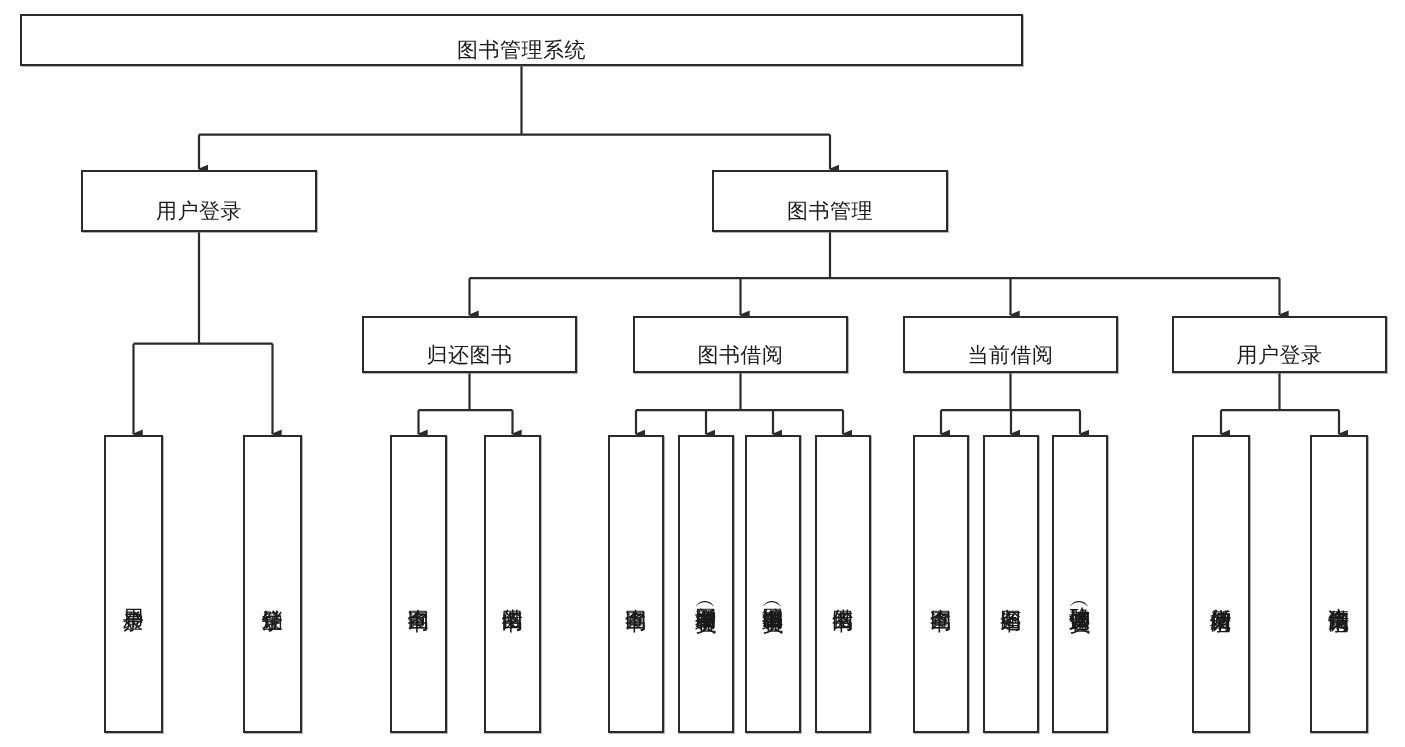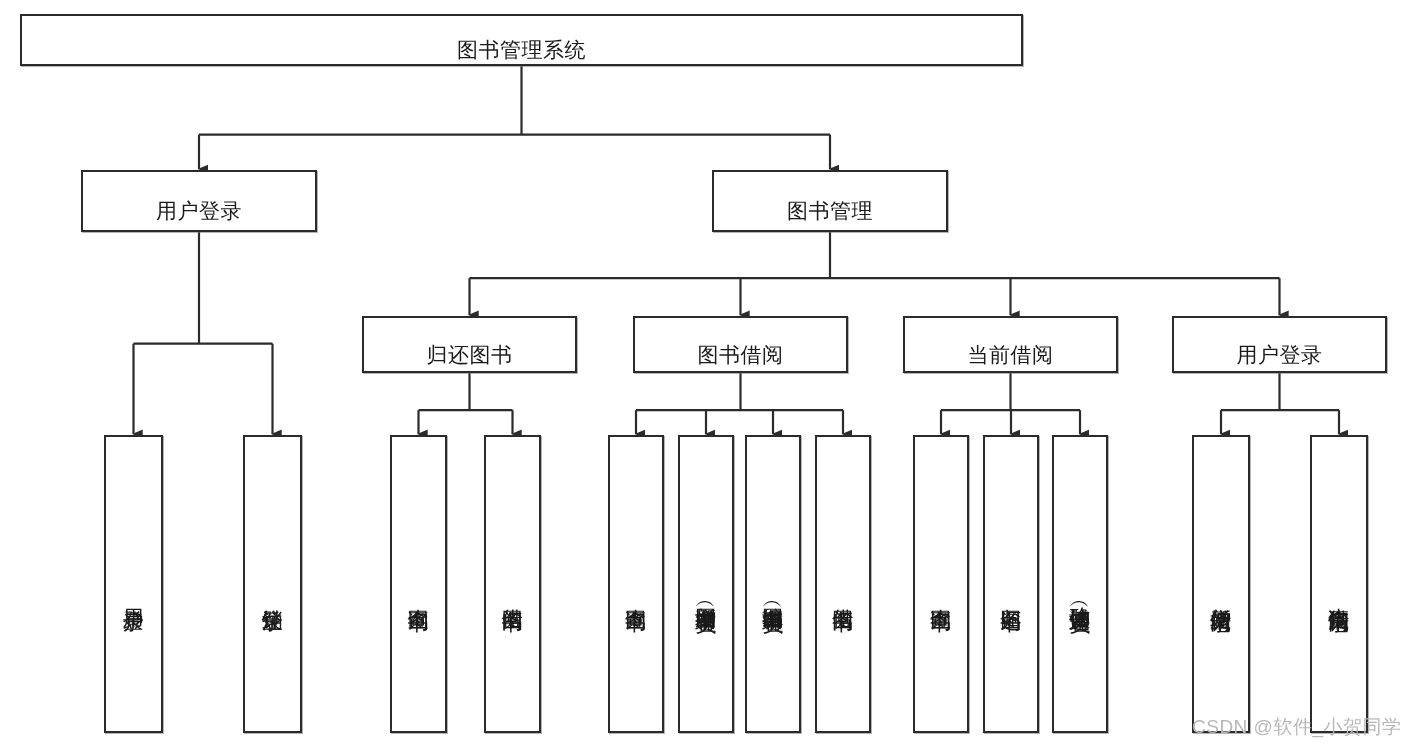--- a/index.html
+++ b/index.html
@@ -169,14 +169,13 @@
         <span class="node-label">确认归还（管理员）</span>
       </div>
       <div class="node vert" style="left: 1192px; top: 435px; width: 58px; height: 298px;">
         <span class="node-label">新增借阅记录</span>
       </div>
       <div class="node vert" style="left: 1310px; top: 435px; width: 58px; height: 298px;">
         <span class="node-label">查询借阅记录</span>
       </div>
     </div>
 
-  <div class="watermark" style="left:1192px; top:714px;">CSDN @软件_小贺同学</div>
 </div>
 
 </body></html>

